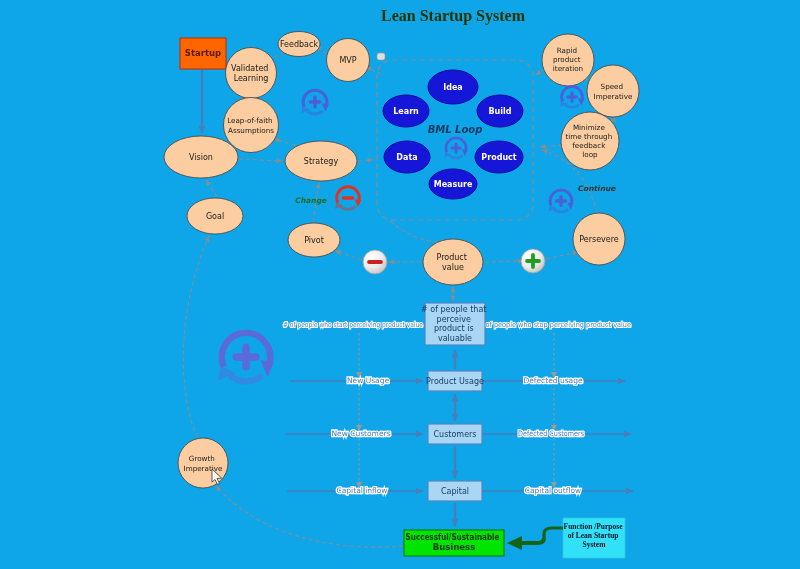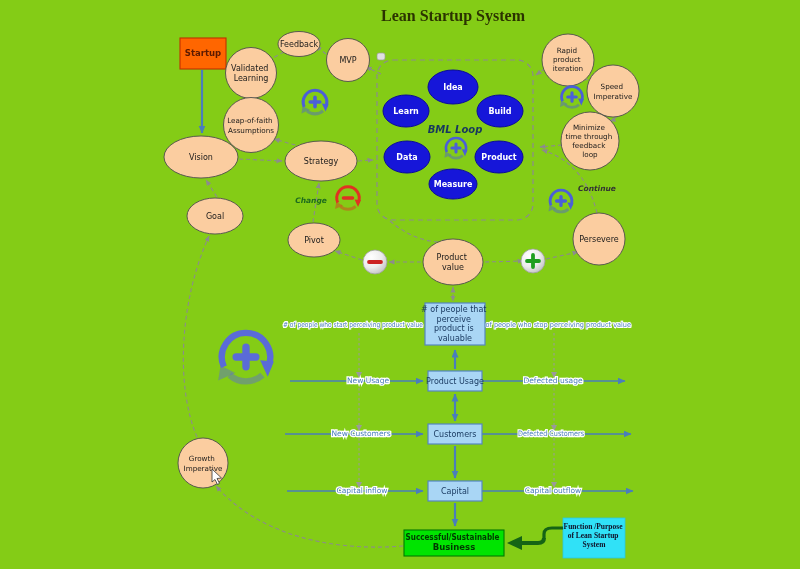--- a/index.html
+++ b/index.html
@@ -1,16 +1,16 @@
 <!DOCTYPE html>
 <html><head>
 <meta charset="utf-8">
 <style>
   html,body{margin:0;padding:0;background:#ffffff;}
-  .stage{position:relative;width:800px;height:569px;background:#84cc16;overflow:hidden;
+  .stage{position:relative;width:800px;height:569px;background:#0ea5e9;overflow:hidden;
          font-family:"DejaVu Sans",sans-serif;}
   svg{display:block}
   text{font-family:"DejaVu Sans",sans-serif;}
   .title{font-family:"Liberation Serif",serif;font-weight:bold;font-size:16px;fill:#2b3300;text-anchor:middle;}
   .nt{font-size:8px;fill:#1a1a1a;text-anchor:middle;}
   .nts{font-size:7.2px;fill:#1a1a1a;text-anchor:middle;}
   .wt{font-size:8px;fill:#ffffff;font-weight:bold;text-anchor:middle;}
   .bml{font-size:10px;font-weight:bold;font-style:italic;fill:#17375E;text-anchor:middle;}
   .pe{fill:#FBCDA0;stroke:#4d4d4d;stroke-width:0.9;}
   .be{fill:#1616D9;stroke:#0b0b99;stroke-width:1;}

